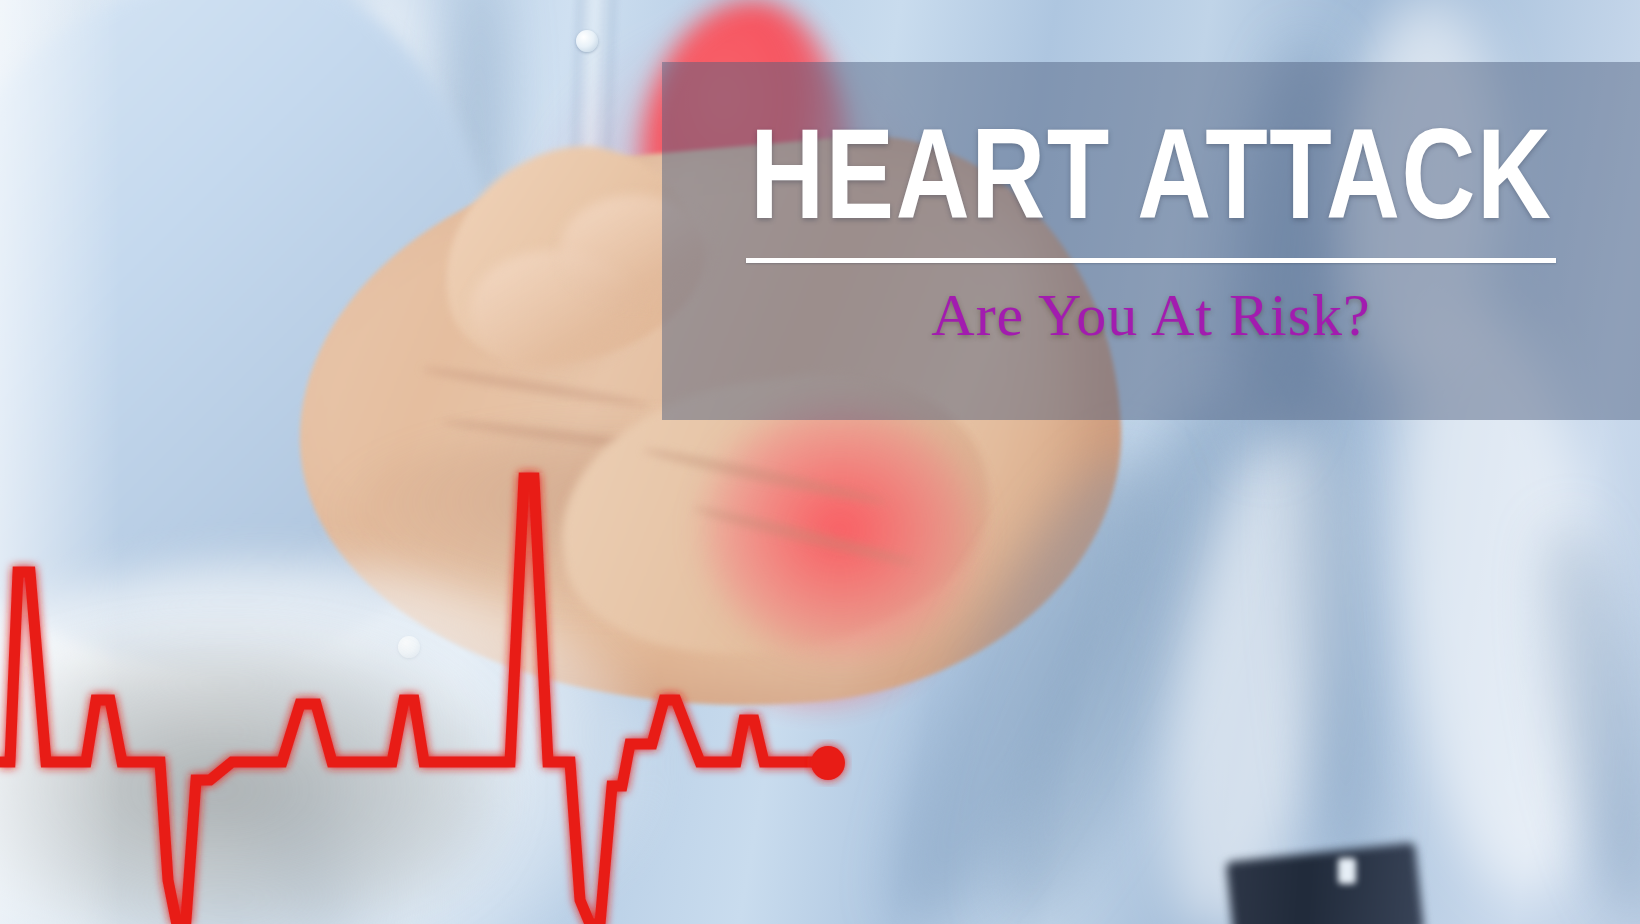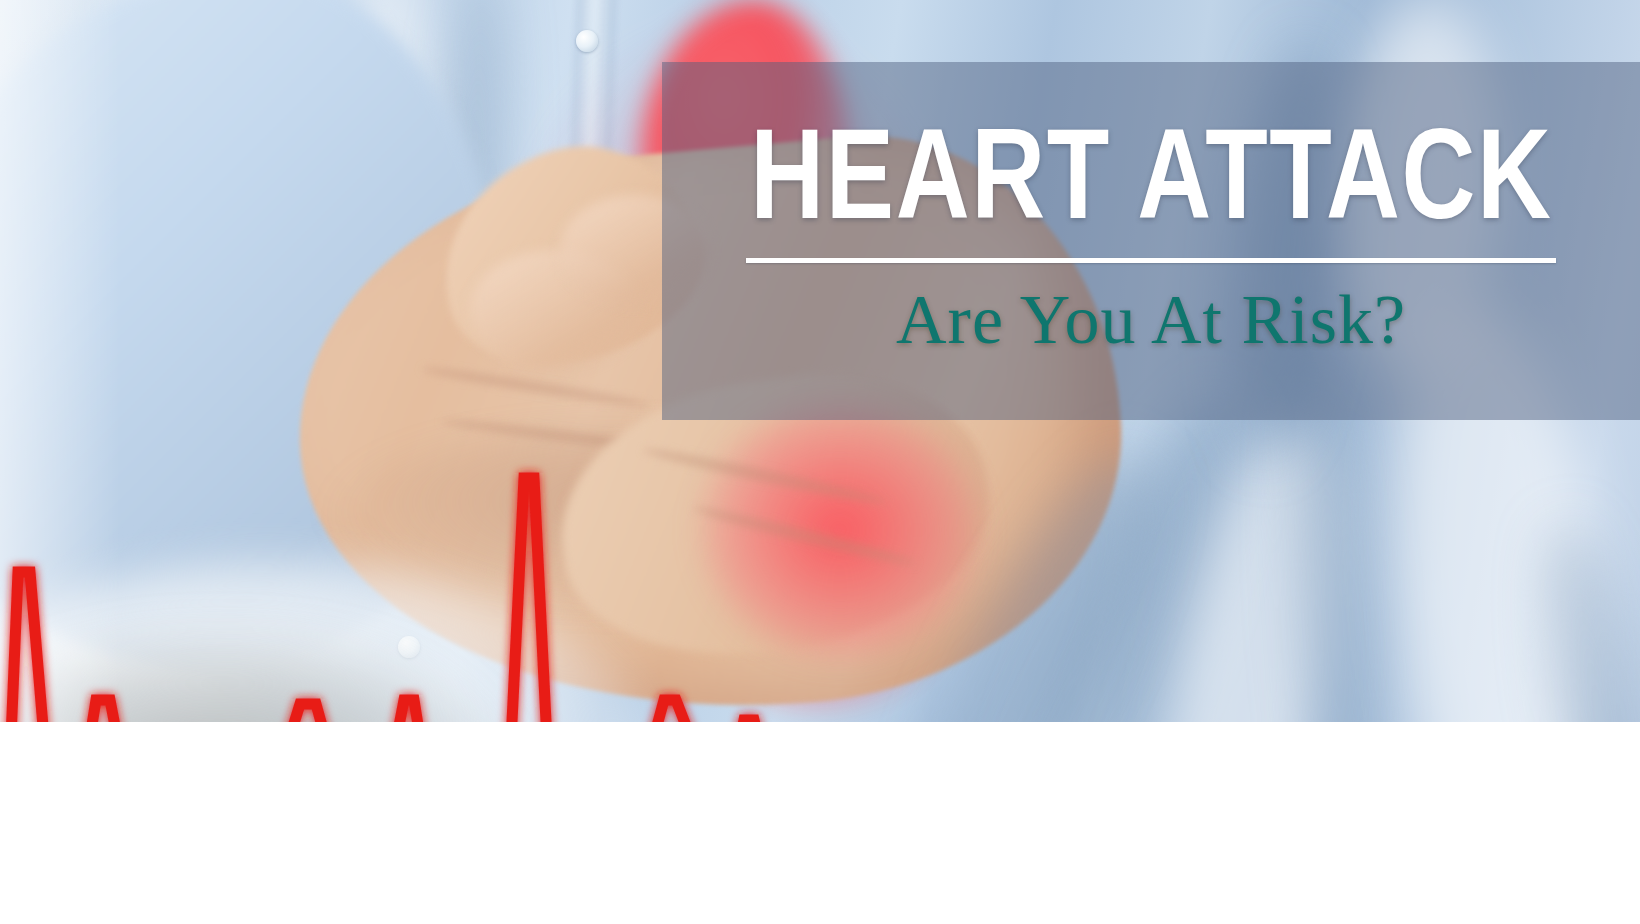--- a/index.html
+++ b/index.html
@@ -7,21 +7,21 @@
     padding: 0;
     background: #ffffff;
   }
   body {
     font-family: "Liberation Sans", sans-serif;
   }
 
   #banner {
     position: relative;
     width: 1640px;
-    height: 722px;
+    height: 924px;
     overflow: hidden;
     background: #e9f0f7;
   }
 
   
   .photo {
     position: absolute;
     inset: 0;
     overflow: hidden;
   }
@@ -323,24 +323,24 @@
     background: #ffffff;
     margin-top: 20px;
     box-shadow: 0 1px 2px rgba(40,50,70,0.25);
   }
 
   .subhead {
     margin: 4px;
     padding: 0;
     font-family: "Liberation Serif", "DejaVu Serif", serif;
     font-weight: 400;
-    font-size: 70px;
+    font-size: 60px;
     line-height: 1;
     letter-spacing: 1px;
-    color: #0f766e;
+    color: #a21caf;
     margin-top: 22px;
     white-space: nowrap;
     text-shadow: 0 2px 5px rgba(60,50,20,0.35);
   }
 </style>
 </head>
 <body>
 
 <div id="banner">
 

